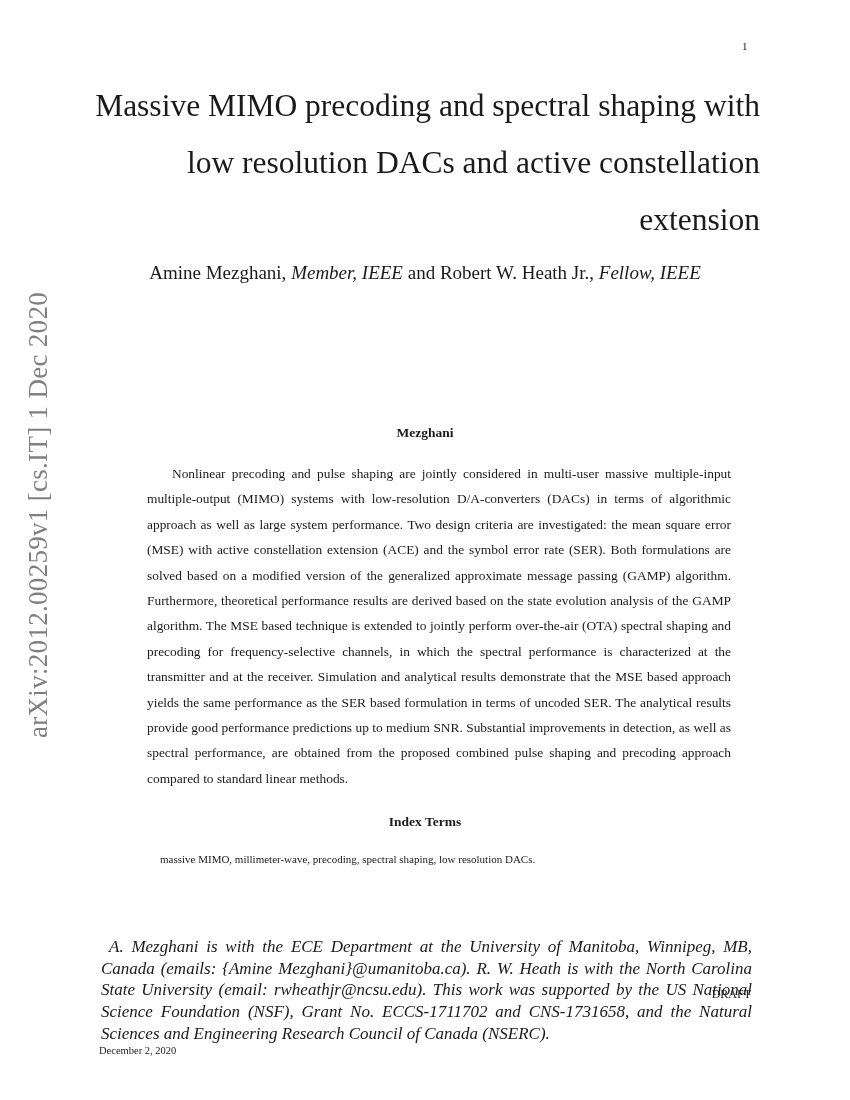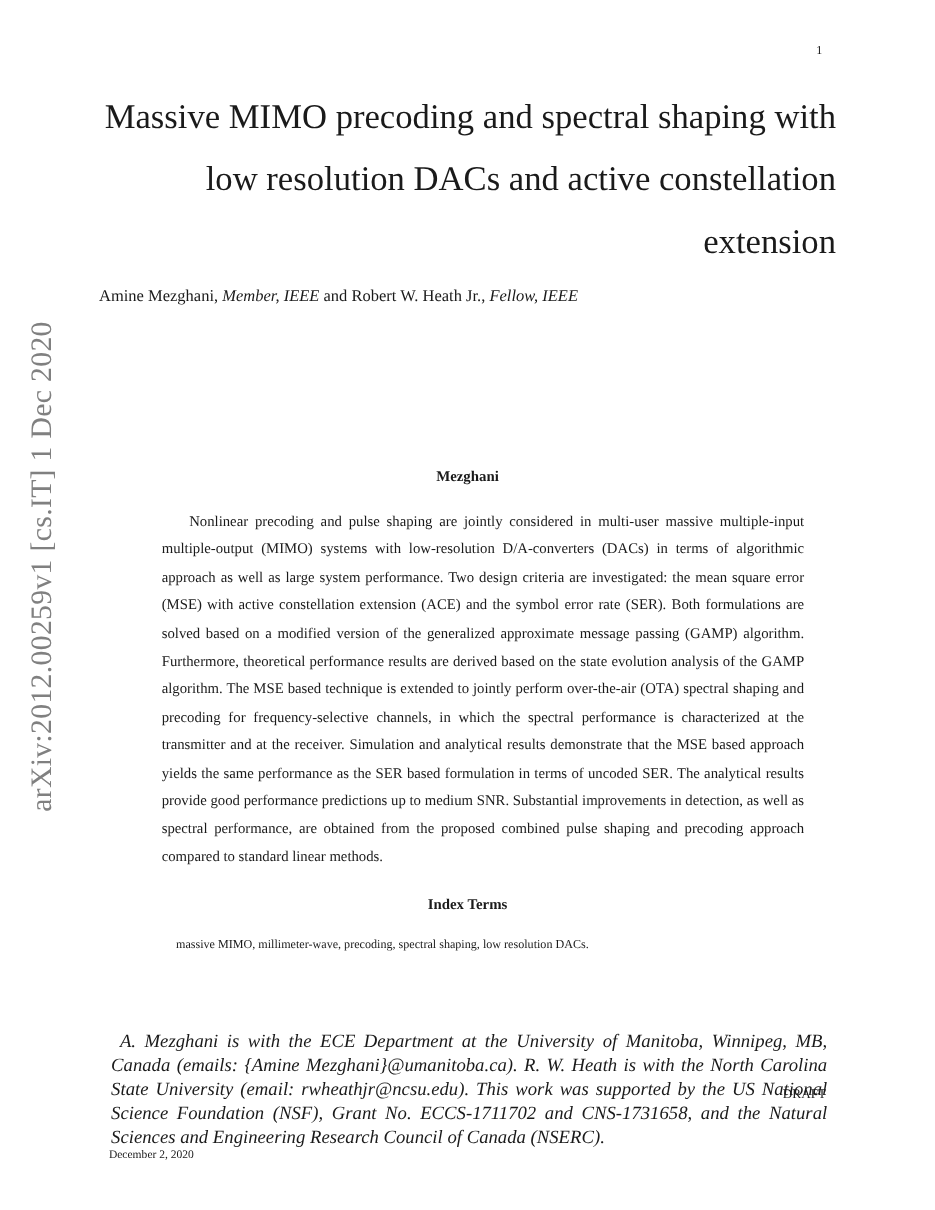--- a/index.html
+++ b/index.html
@@ -14,21 +14,21 @@
     position: absolute; left: 38px; top: 515px;
     transform: translate(-50%, -50%) rotate(-90deg);
     white-space: nowrap; font-size: 27px; color: #808080; letter-spacing: 0.3px;
   }
   .title {
     position: absolute; top: 77px; left: 90px; width: 670px;
     text-align: right; font-size: 31.5px; line-height: 57px; margin: 0; font-weight: normal;
   }
   .authors {
     position: absolute; top: 262px; left: 90px; width: 670px;
-    font-size: 15px;
+    text-align: center; font-size: 19px;
   }
   .authors i { font-style: italic; }
   .section-heading {
     position: absolute; left: 90px; width: 670px; text-align: center;
     font-weight: bold; font-size: 13.5px;
   }
   .abstract-heading { top: 425px; }
   .index-heading { top: 814px; }
   .abstract-body {
     position: absolute; top: 461px; left: 147px; width: 584px;

